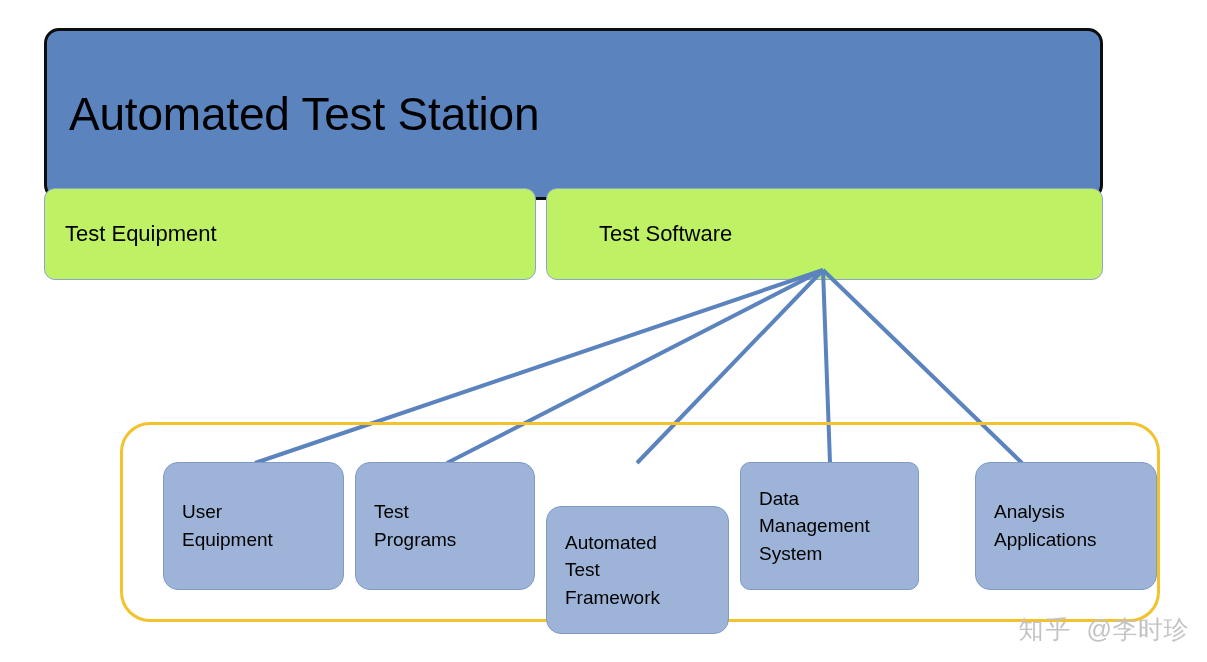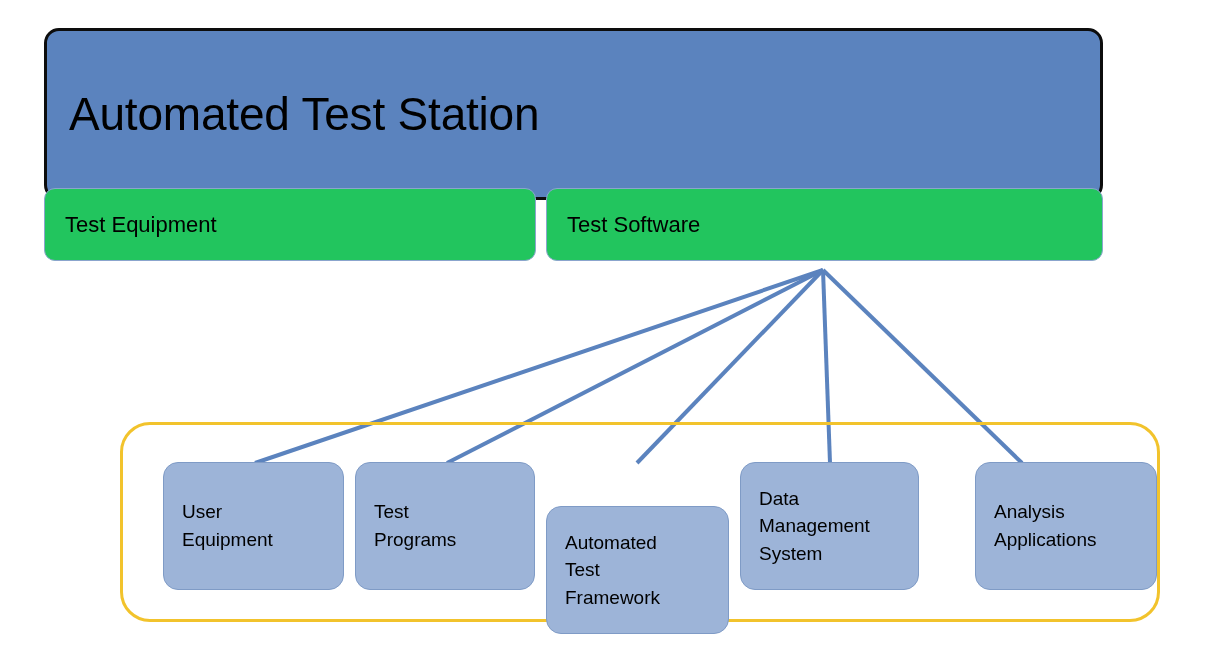--- a/index.html
+++ b/index.html
@@ -38,35 +38,35 @@
     color: #000000;
     padding-left: 22px;
     line-height: 1.1;
     letter-spacing: -0.2px;
   }
 
   
   .row2-box {
     position: absolute;
     top: 188px;
-    height: 73px;
+    height: 92px;
     box-sizing: border-box;
-    background: #22c55e;
+    background: #bef264;
     border: 1.5px solid #8ba5cd;
     border-radius: 11px;
     display: flex;
     align-items: center;
   }
   .row2-box .row2-text {
     font-size: 22px;
     color: #000000;
     padding-left: 20px;
   }
   #box-test-equipment { left: 44px;  width: 492px; }
-  #box-test-software  { left: 546px; width: 557px; }
+  #box-test-software  { left: 546px; width: 557px; padding-left: 32px; }
 
   
   #connectors {
     position: absolute;
     left: 0;
     top: 0;
     width: 1207px;
     height: 662px;
     pointer-events: none;
   }
@@ -99,21 +99,21 @@
   .comp-box .comp-text {
     font-size: 19px;
     color: #000000;
     line-height: 1.45;
     padding-left: 18px;
     white-space: pre-line;
   }
   #comp-0 { left: 163px; width: 181px; }
   #comp-1 { left: 355px; width: 180px; }
   #comp-2 { left: 546px; width: 183px; margin-top: 44px; }
-  #comp-3 { left: 740px; width: 179px; }
+  #comp-3 { left: 740px; width: 179px; border-radius: 10px; }
   #comp-4 { left: 931px; width: 182px; margin-left: 44px; }
 
   
   .watermark {
     position: absolute;
     right: 18px;
     bottom: 16px;
     display: flex;
     align-items: center;
     gap: 14px;
@@ -169,14 +169,18 @@
   <div class="comp-box" id="comp-3">
     <span class="comp-text">Data
 Management
 System</span>
   </div>
   <div class="comp-box" id="comp-4">
     <span class="comp-text">Analysis
 Applications</span>
   </div>
 
+  <div class="watermark">
+    <span class="wm-logo">知乎</span>
+    <span class="wm-handle">@李时珍</span>
+  </div>
 
 </div>
 
 </body></html>

